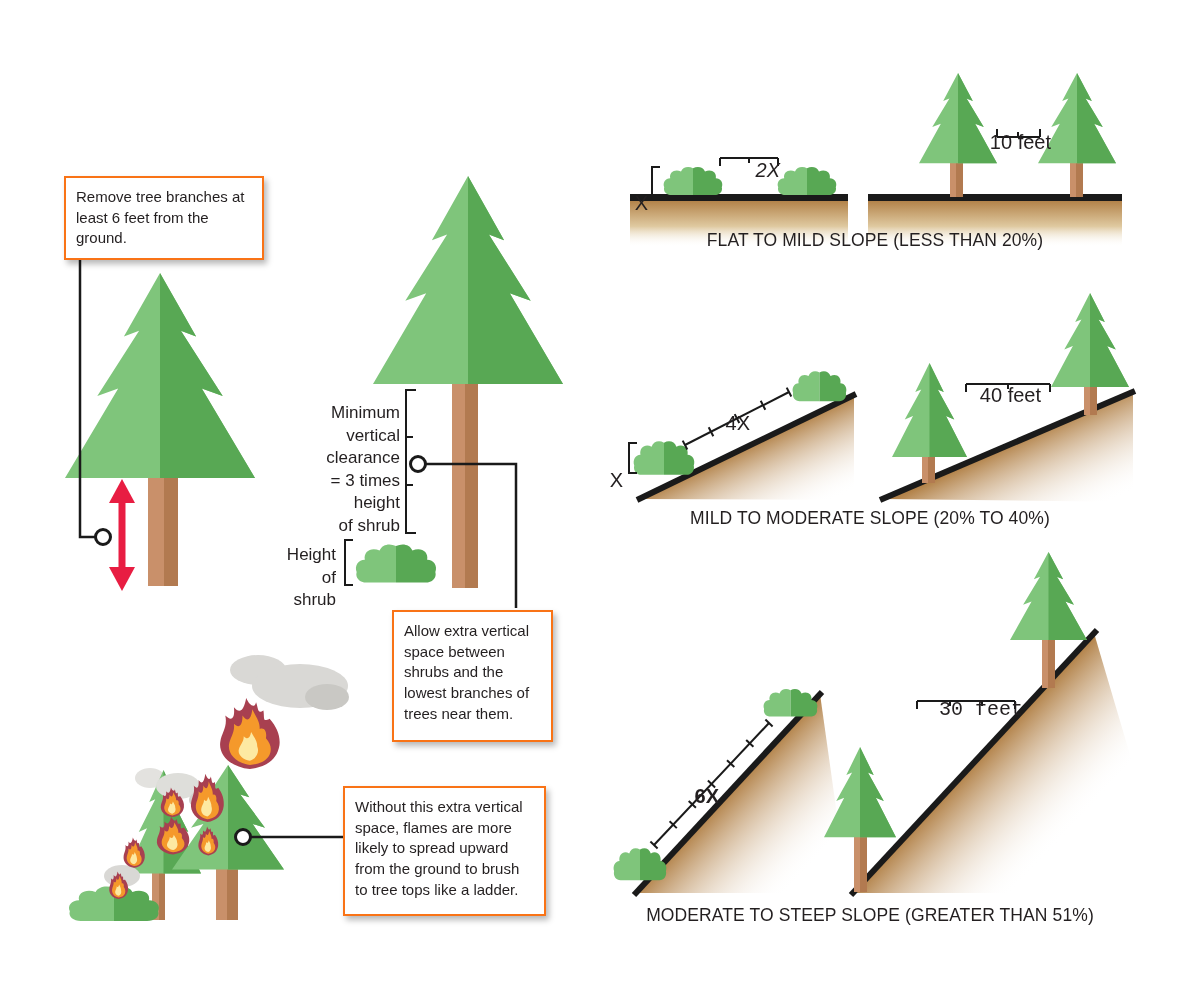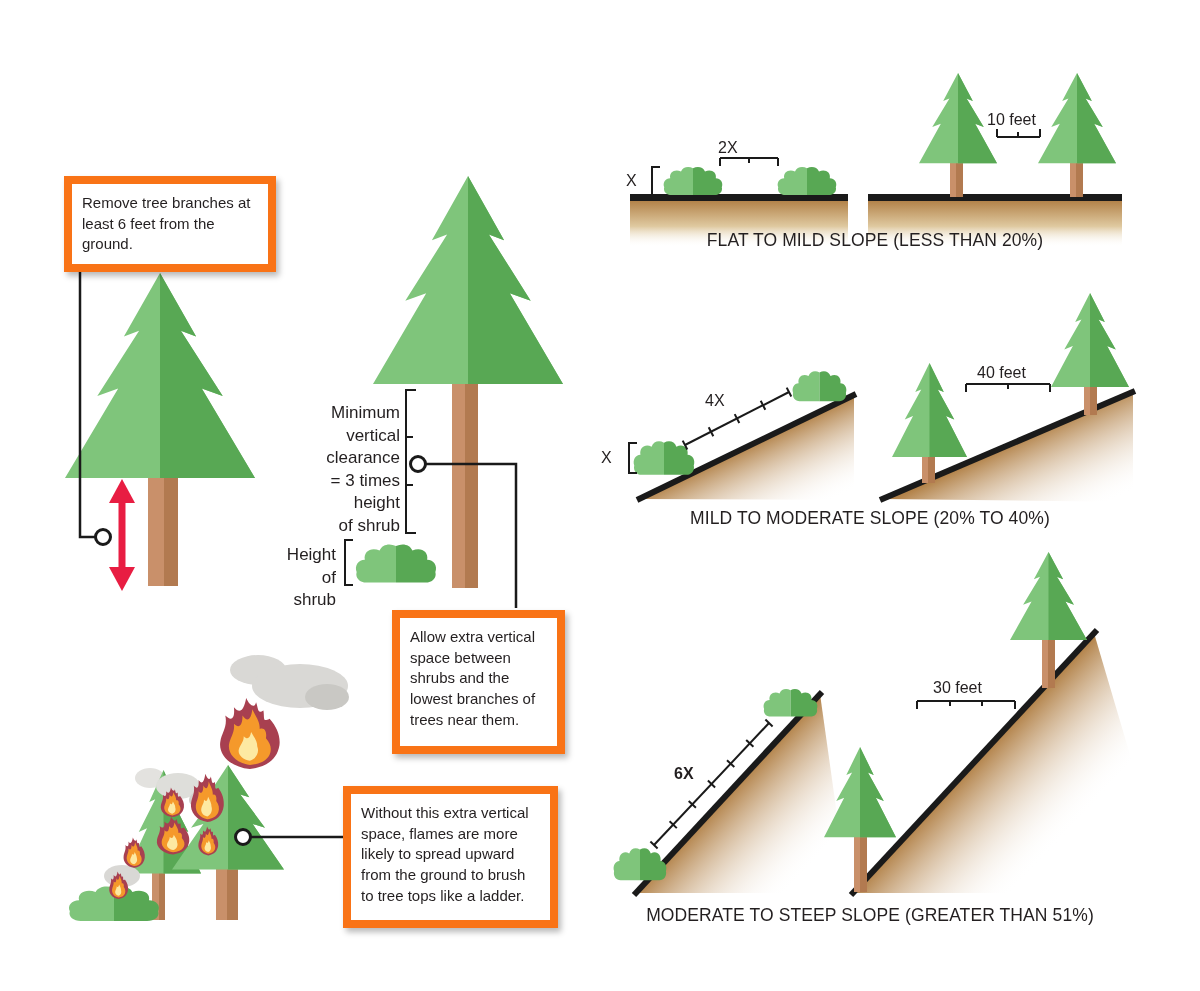--- a/index.html
+++ b/index.html
@@ -1,24 +1,24 @@
 <!DOCTYPE html>
 <html><head>
 <meta charset="utf-8">
 <style>
   html,body{margin:0;padding:0;background:#fff;}
   .canvas{position:relative;width:1200px;height:991px;background:#fff;overflow:hidden;
           font-family:"Liberation Sans",sans-serif;color:#231f20;}
   .art{position:absolute;left:0;top:0;}
   .txt{position:absolute;line-height:1.34;}
-  .callout{position:absolute;background:#fff;border:8px solid #f97316;
+  .callout{position:absolute;background:#fff;border:2px solid #f97316;
            box-shadow:3px 4px 6px rgba(0,0,0,.28);padding:9px 10px;
            font-size:15px;line-height:1.38;z-index:3;}
   .rlabel{text-align:right;white-space:pre-line;font-size:17px;line-height:1.33;}
-  .measure{font-size:16px;text-align:left;}
+  .measure{font-size:20px;text-align:right;margin-top:20px;}
   .caption{font-size:17.5px;text-align:center;letter-spacing:.1px;font-weight:500;}
 </style>
 </head>
 <body>
 
 <div class="canvas">
 
   <svg class="art" width="1200" height="991" viewBox="0 0 1200 991">
     <defs>
       <g id="pine">
@@ -220,26 +220,26 @@
 vertical
 clearance
 = 3 times
 height
 of shrub</div>
 
   <div class="txt rlabel" style="left:276px;top:544px;width:60px;">Height
 of shrub</div>
 
   <div class="txt measure" style="left:626px;top:170px;width:22px;">X</div>
-  <div class="txt measure" style="left:718px;top:137px;width:62px;">2X</div>
+  <div class="txt measure" style="left:718px;top:137px;width:62px;font-style:italic;">2X</div>
   <div class="txt measure" style="left:987px;top:109px;width:64px;">10 feet</div>
   <div class="txt caption" style="left:620px;top:229px;width:510px;">FLAT TO MILD SLOPE (LESS THAN 20%)</div>
 
   <div class="txt measure" style="left:601px;top:447px;width:22px;">X</div>
   <div class="txt measure" style="left:705px;top:390px;width:45px;">4X</div>
   <div class="txt measure" style="left:977px;top:362px;width:64px;">40 feet</div>
   <div class="txt caption" style="left:600px;top:507px;width:540px;text-align:center;">MILD TO MODERATE SLOPE (20% TO 40%)</div>
 
   <div class="txt measure" style="left:674px;top:763px;width:45px;font-weight:bold;">6X</div>
-  <div class="txt measure" style="left:933px;top:677px;width:90px;">30 feet</div>
+  <div class="txt measure" style="left:933px;top:677px;width:90px;font-family:Liberation Mono, monospace;">30 feet</div>
   <div class="txt caption" style="left:590px;top:904px;width:560px;">MODERATE TO STEEP SLOPE (GREATER THAN 51%)</div>
 
 </div>
 
 </body></html>

